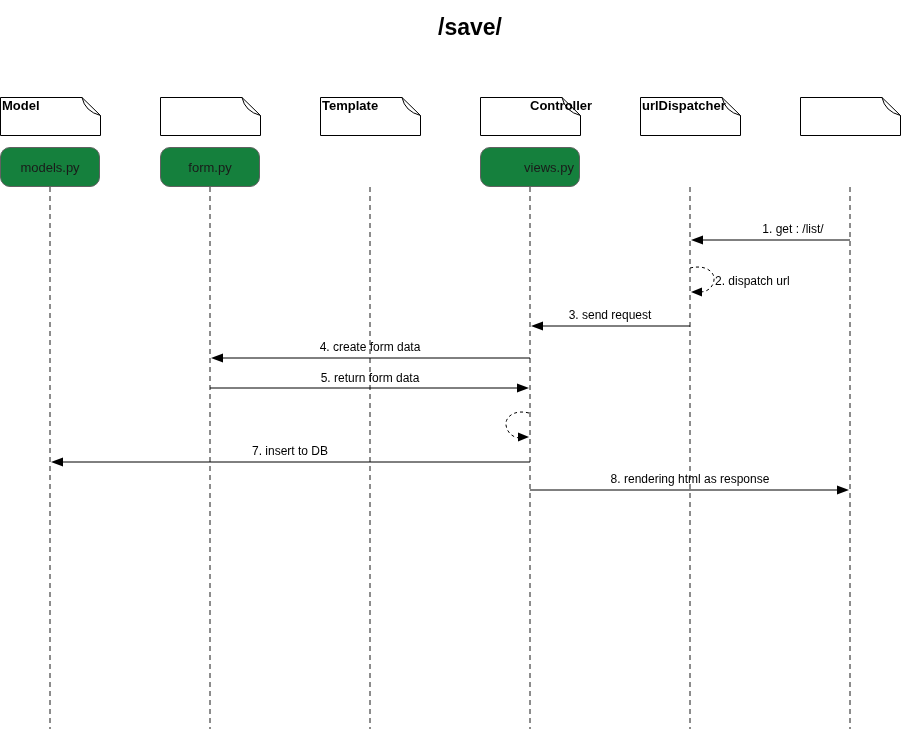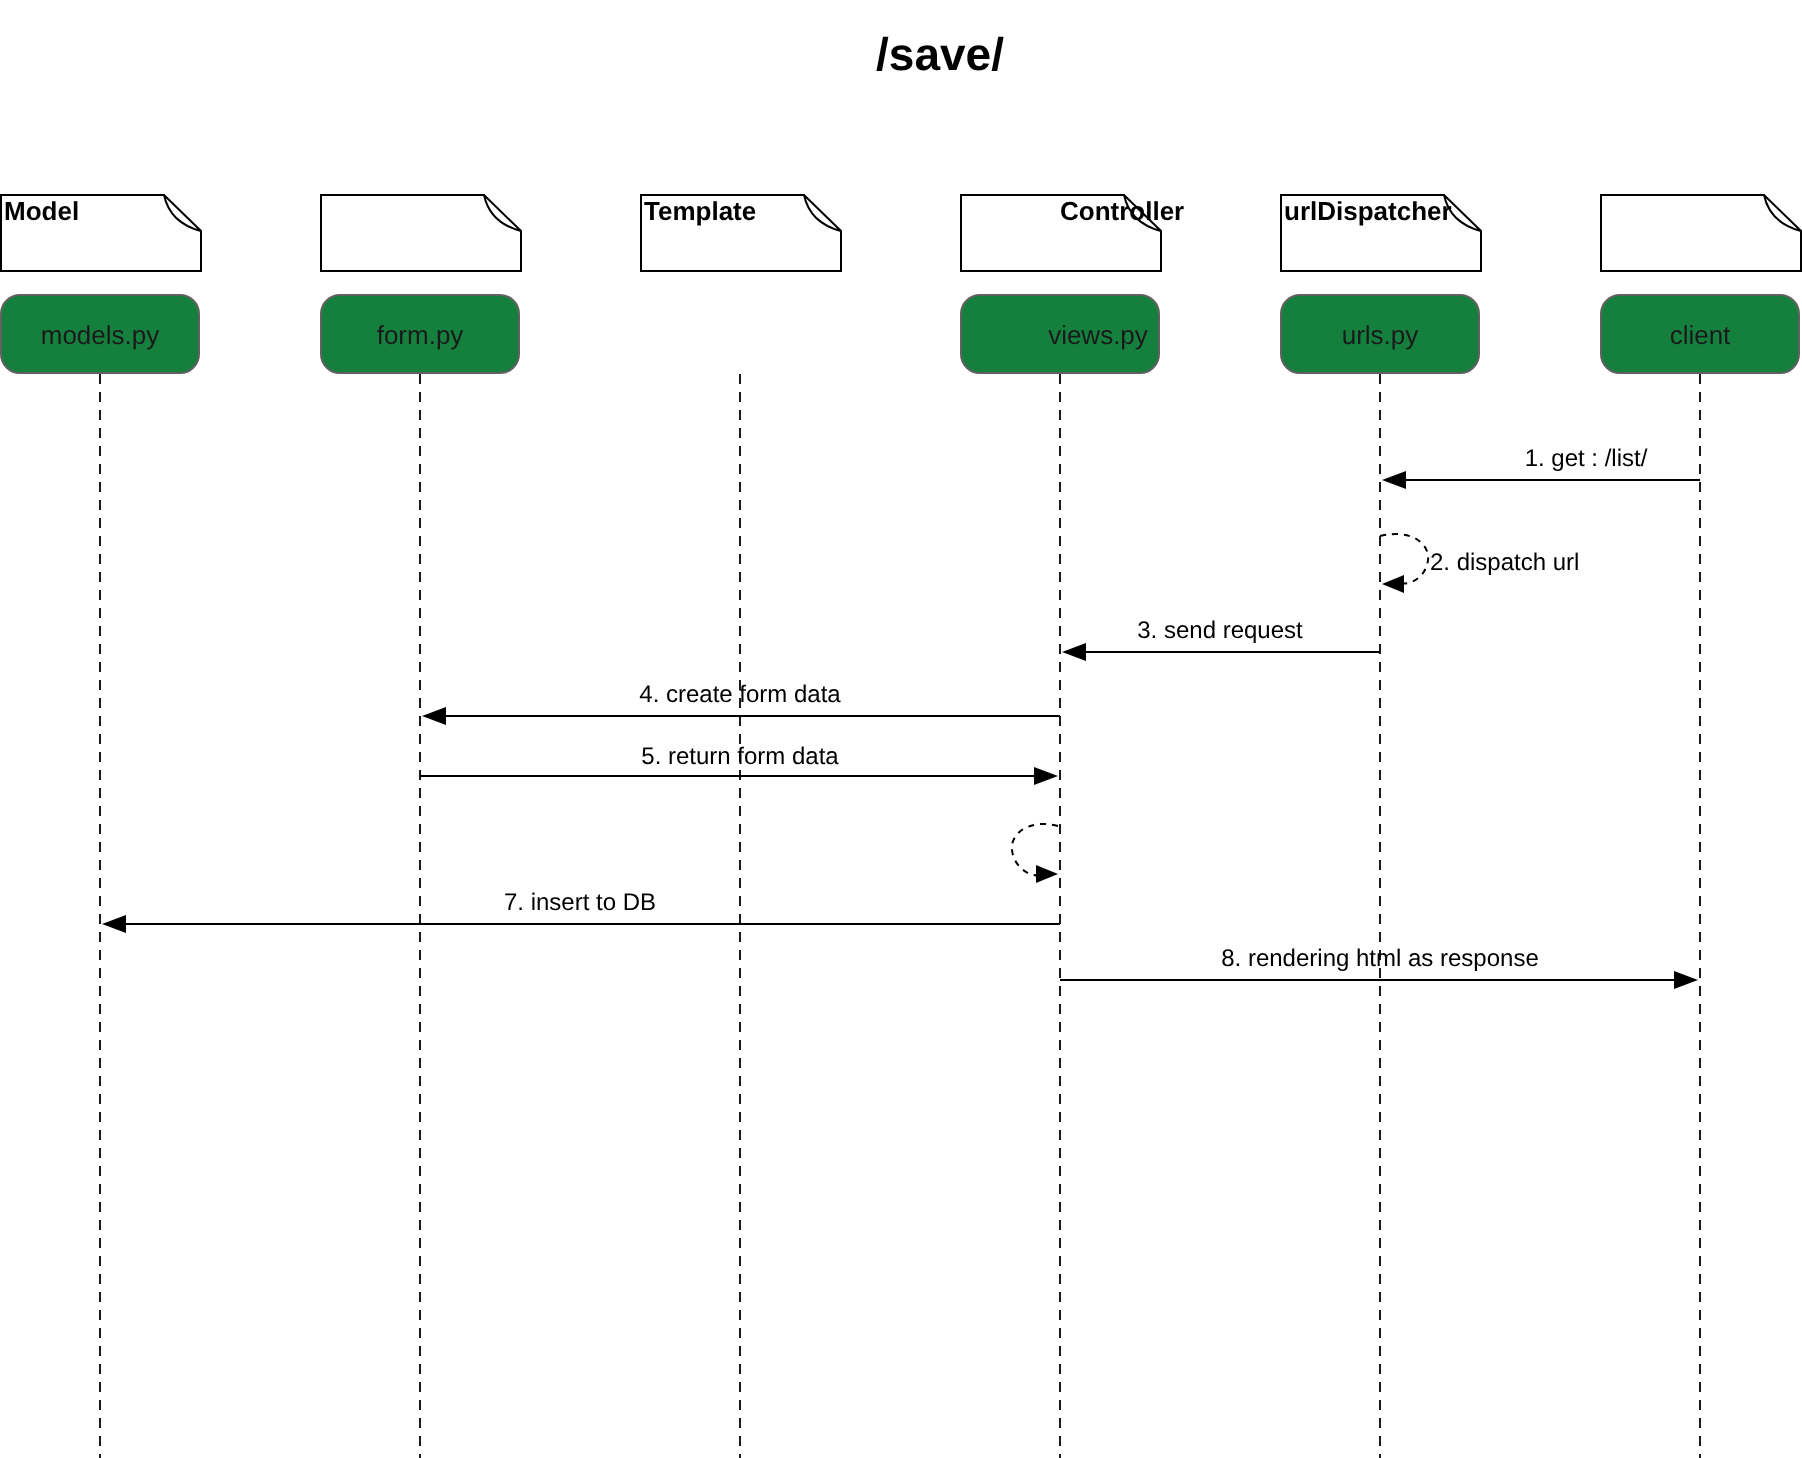--- a/index.html
+++ b/index.html
@@ -143,26 +143,20 @@
 
   <div class="pbox" style="left:0px;">
       <span>models.py</span>
     </div>
   <div class="pbox" style="left:160px;">
       <span>form.py</span>
     </div>
   <div class="pbox" style="left:480px;padding-left:38px;">
       <span>views.py</span>
     </div>
-  <div class="pbox" style="left:640px;">
-      <span>urls.py</span>
-    </div>
-  <div class="pbox" style="left:800px;">
-      <span>client</span>
-    </div>
 
   <svg class="wires" width="901" height="729">
     <g>
       <line class="lifeline" x1="50" y1="187" x2="50" y2="729"></line>
       <line class="lifeline" x1="210" y1="187" x2="210" y2="729"></line>
       <line class="lifeline" x1="370" y1="187" x2="370" y2="729"></line>
       <line class="lifeline" x1="530" y1="187" x2="530" y2="729"></line>
       <line class="lifeline" x1="690" y1="187" x2="690" y2="729"></line>
       <line class="lifeline" x1="850" y1="187" x2="850" y2="729"></line>
     </g>

